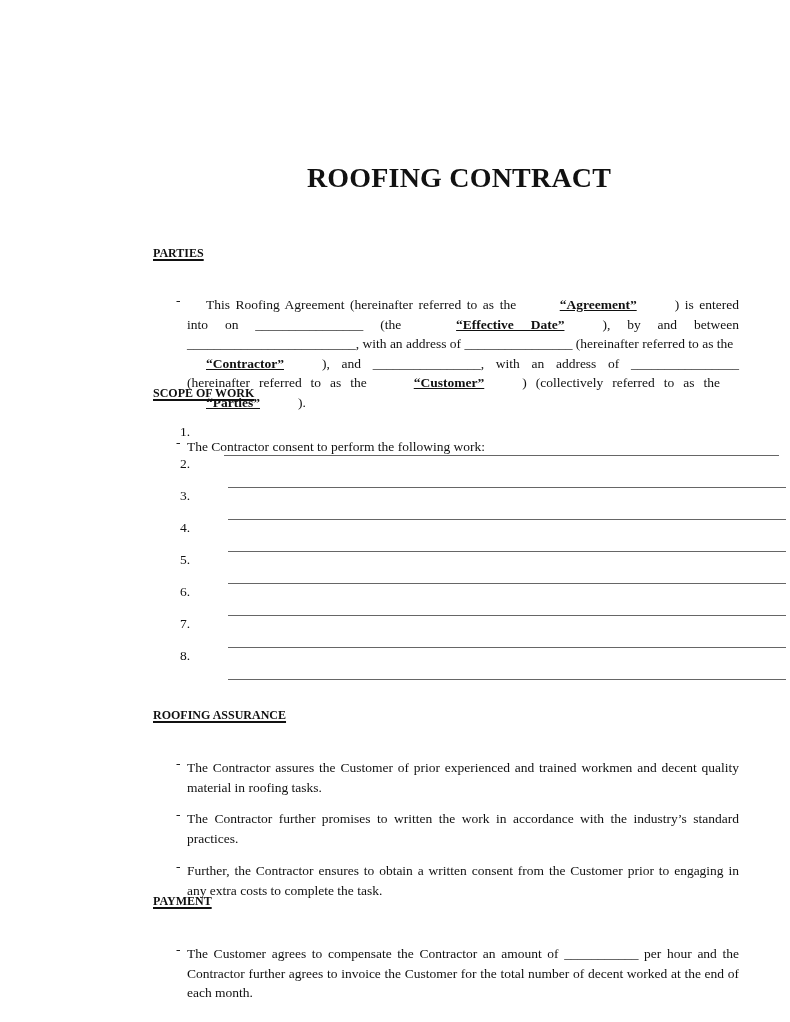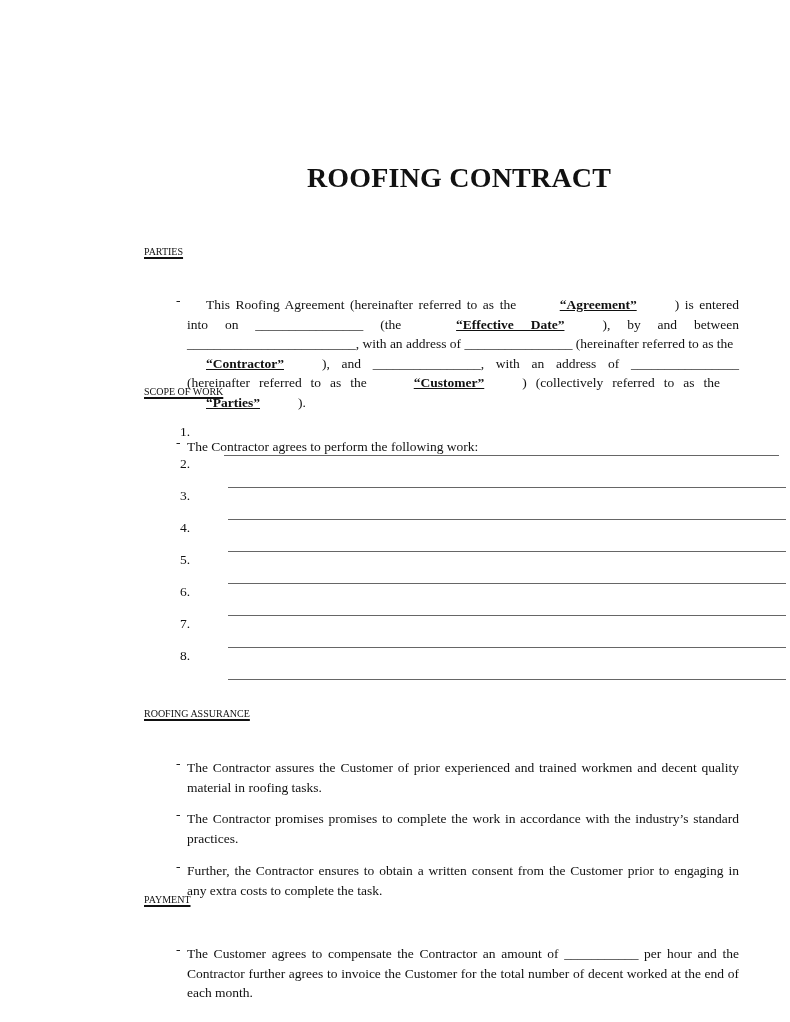--- a/index.html
+++ b/index.html
@@ -19,23 +19,23 @@
       position: absolute;
       left: 0; width: 790px;
       top: 94px;
       text-align: center;
       font-weight: bold;
       font-size: 28px;
       letter-spacing: 0.2px;
     }
     .heading {
       position: absolute;
-      left: 76px;
-      font-weight: normal;
-      font-size: 10px;
+      left: 85px;
+      font-weight: bold;
+      font-size: 12px;
       text-decoration: underline;
       text-decoration-thickness: 1.5px;
       text-underline-offset: 2px;
     }
     .para {
       position: absolute;
       left: 93px;
       width: 605px;
       font-size: 13.5px;
       line-height: 19.5px;
@@ -77,21 +77,21 @@
 
   <div class="para" style="top:208px;">
     <span class="dash">-</span>
     <div class="body"><span>This Roofing Agreement (hereinafter referred to as the </span><b>“Agreement”</b><span>) is entered into on ________________ (the </span><b>“Effective Date”</b><span>), by and between _________________________, with an address of ________________ (hereinafter referred to as the </span><b>“Contractor”</b><span>), and ________________, with an address of ________________ (hereinafter referred to as the </span><b>“Customer”</b><span>) (collectively referred to as the </span><b>“Parties”</b><span>).</span></div>
   </div>
 
   <div class="heading" style="top:318px;">SCOPE OF WORK</div>
 
   <div class="para" style="top:350px;">
     <span class="dash">-</span>
-    <div class="body">The Contractor agrees to perform the following work:</div>
+    <div class="body">The Contractor consent to perform the following work:</div>
   </div>
 
   <div class="numline" style="top:381px;">
     <span class="num">1.</span>
     <span class="blank" style="width:555px;"></span>
   </div>
   <div class="numline" style="top:413px;">
     <span class="num">2. </span>
     <span class="blank" style="width:558px;"></span>
   </div>
@@ -121,21 +121,21 @@
   </div>
 
   <div class="heading" style="top:640px;">ROOFING ASSURANCE</div>
 
   <div class="para" style="top:671px;">
     <span class="dash">-</span>
     <div class="body">The Contractor assures the Customer of prior experienced and trained workmen and decent quality material in roofing tasks.</div>
   </div>
   <div class="para" style="top:722px;">
     <span class="dash">-</span>
-    <div class="body">The Contractor promises promises to complete the work in accordance with the industry’s standard practices.</div>
+    <div class="body">The Contractor further promises to written the work in accordance with the industry’s standard practices.</div>
   </div>
   <div class="para" style="top:774px;">
     <span class="dash">-</span>
     <div class="body">Further, the Contractor ensures to obtain a written consent from the Customer prior to engaging in any extra costs to complete the task.</div>
   </div>
 
   <div class="heading" style="top:826px;">PAYMENT</div>
 
   <div class="para" style="top:857px;">
     <span class="dash">-</span>

